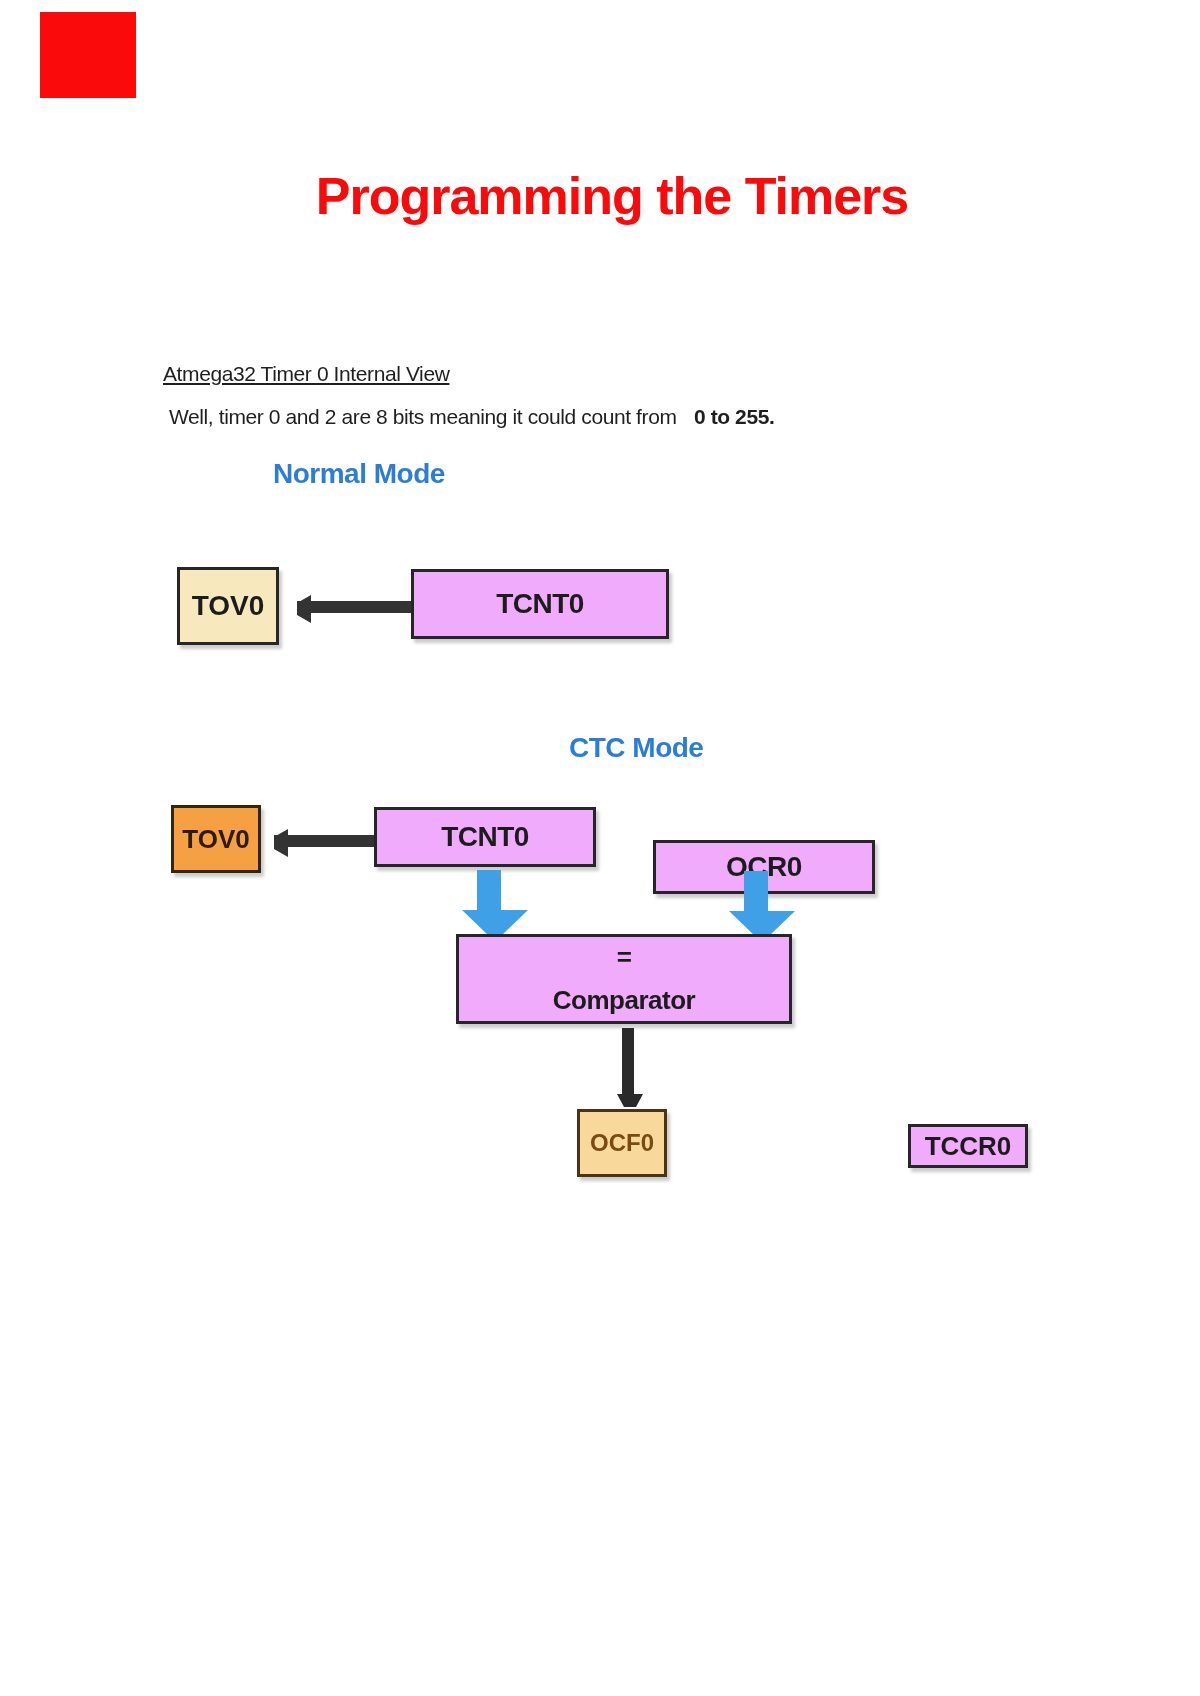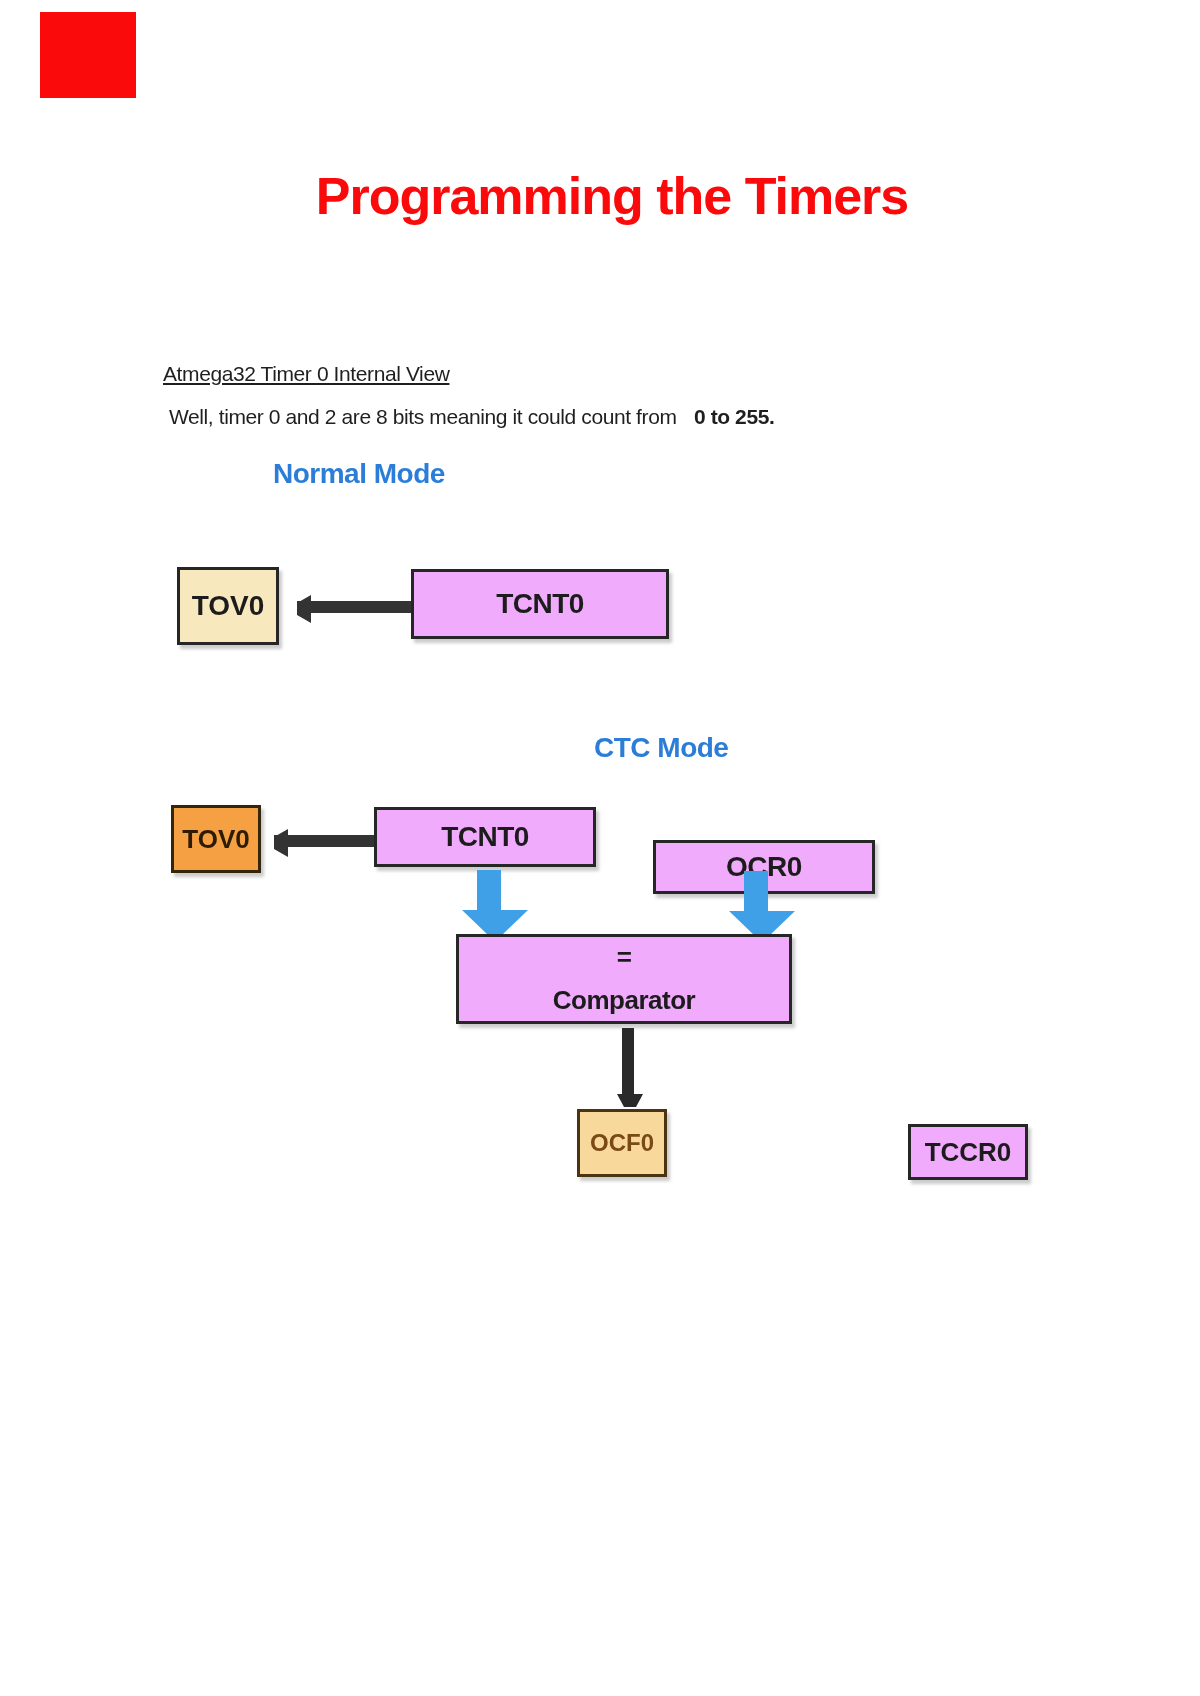--- a/index.html
+++ b/index.html
@@ -46,21 +46,21 @@
   }
   .body-line.l1 { top:344px;text-decoration:underline; }
   .body-line.l2 { top:375px;margin-top:12px; }
   .body-line b { font-weight:bold; }
   .mode-heading {
     position:absolute;
     font-size:28px; font-weight:bold; letter-spacing:-0.5px;
     color:var(--heading-blue);
   }
   .mode-heading.normal { left:255px; top:440px;text-align:right; }
-  .mode-heading.ctc   { left:551px; top:714px;margin-left:25px; }
+  .mode-heading.ctc   { left:551px; top:714px; }
   .box {
     position:absolute;
     background:#f0abfc;
     border:3px solid #262626;
     box-shadow:3px 4px 3px rgba(110,110,110,0.35);
     display:flex; align-items:center; justify-content:center;
     font-weight:bold; color:#1c1c1c;
   }
   .box.reg { font-size:28px; letter-spacing:-0.5px; }
   .n-tov0 { left:165px; top:555px; width:102px; height:78px;
@@ -70,21 +70,21 @@
             background:var(--ctc-tov0-fill); border-color:#33260a;
             color:#2e1c02; font-size:26px; }
   .c-tcnt0 { left:362px; top:795px; width:222px; height:60px; }
   .c-ocr0  { left:641px; top:828px; width:222px; height:54px; }
   .comparator { left:444px; top:922px; width:336px; height:90px;
                 flex-direction:column; font-size:26px; line-height:1.2;
                 letter-spacing:-0.5px; }
   .ocf0 { left:565px; top:1097px; width:90px; height:68px;
           background:var(--ocf0-fill); border-color:#4a3413;
           color:#7a4a15; font-size:24px; }
-  .tccr0 { left:896px; top:1112px; width:120px; height:56px; font-size:26px; }
+  .tccr0 { left:896px; top:1112px; width:120px; height:44px; font-size:26px; }
 
   
   .h-connector { position:absolute; }
   .h-connector .shaft { position:absolute; height:4px; background:var(--line); top:6px; }
   .h-connector .head {
     position:absolute; left:0; top:0;
     width:0; height:0;
     border-top:8px solid transparent;
     border-bottom:8px solid transparent;
     border-right:14px solid var(--line);

